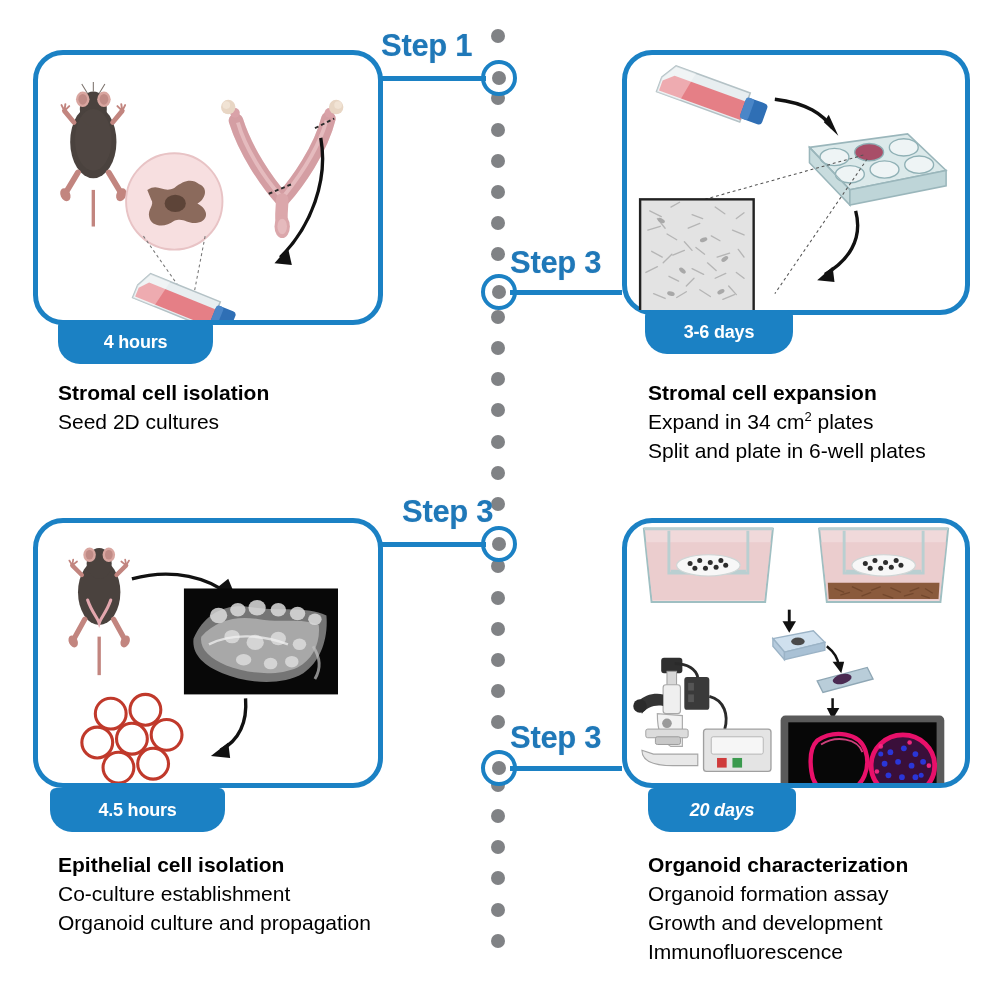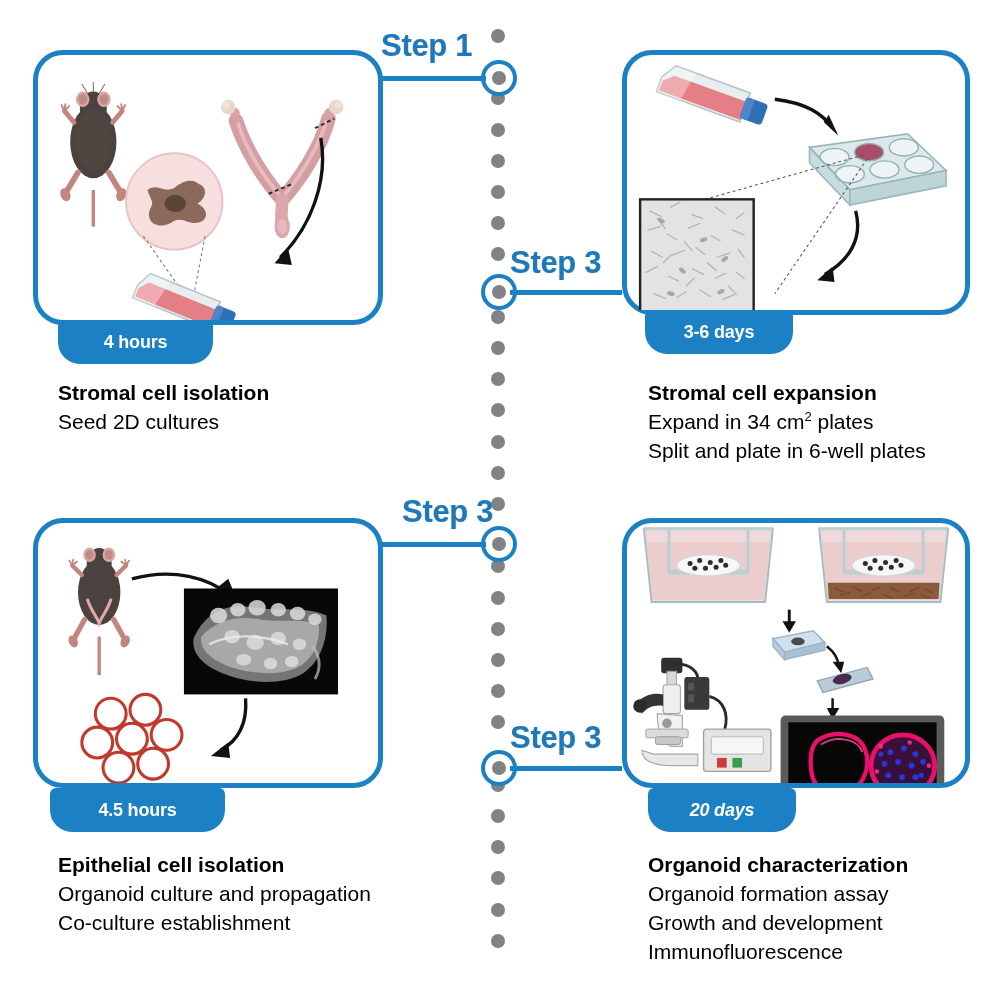--- a/index.html
+++ b/index.html
@@ -426,22 +426,22 @@
         <circle cx="82" cy="254" r="16"></circle>
         <circle cx="118" cy="250" r="16"></circle>
       </g>
     </svg>
   </div>
   <div class="badge" style="left:50px; top:788px; width:175px;">
     <span class="badge-text">4.5 hours</span>
   </div>
   <div class="caption" style="left:58px; top:850px; width:430px;">
     <div class="cap-title">Epithelial cell isolation</div>
+    <div class="cap-line">Co-culture establishment</div>
     <div class="cap-line">Organoid culture and propagation</div>
-    <div class="cap-line">Co-culture establishment</div>
   </div>
 
   <div class="panel" style="left:622px; top:518px; width:348px; height:270px;">
     <svg class="panel-art" viewBox="0 0 348 270">
 
       <g>
         <path d="M16 6 L150 6 L142 82 L24 82 Z" fill="#f0d9da" stroke="#9fbfc2" stroke-width="2"></path>
         <path d="M18 20 L148 20 L141 80 L25 80 Z" fill="#e9c8ca" opacity="0.75"></path>
         <path d="M42 8 L42 52 L124 52 L124 8" fill="none" stroke="#b9cfd1" stroke-width="3"></path>
         <path d="M44 50 L122 50" stroke="#b9cfd1" stroke-width="3"></path>

